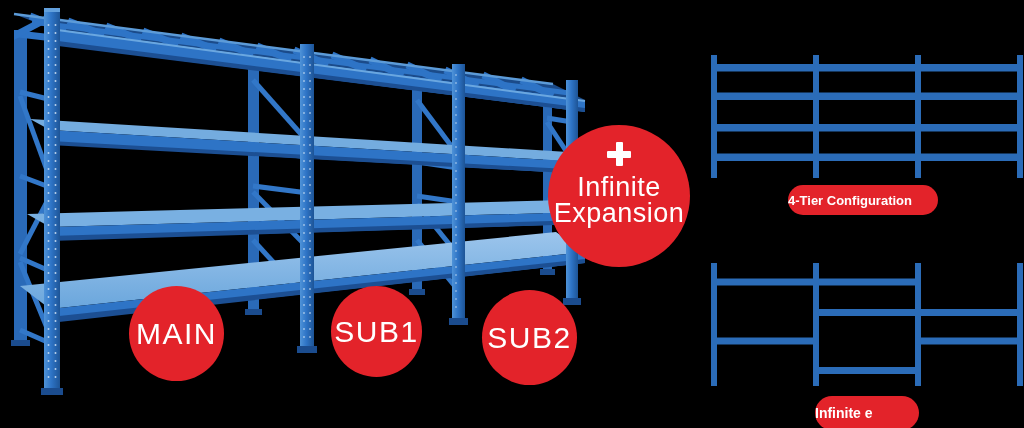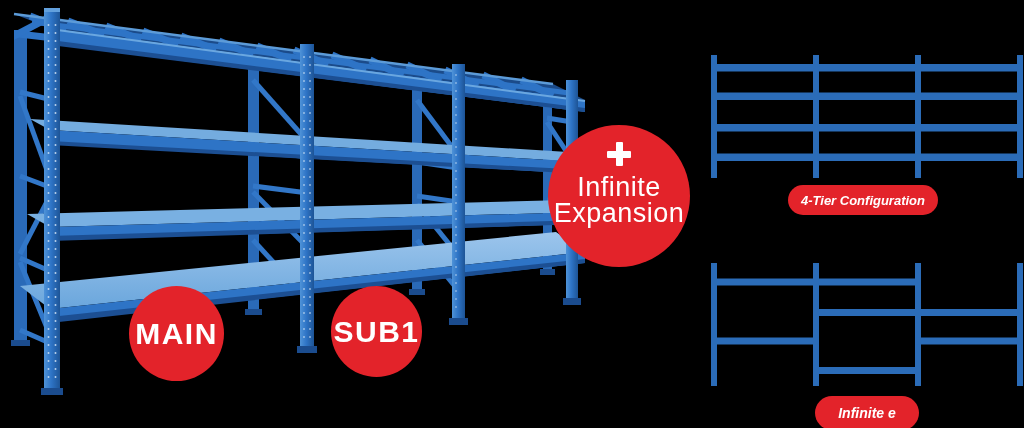--- a/index.html
+++ b/index.html
@@ -4,29 +4,29 @@
 <style>
   html,body{margin:0;padding:0;background:#000;}
   body{width:1024px;height:428px;position:relative;overflow:hidden;
        font-family:"Liberation Sans","DejaVu Sans",sans-serif;}
   .stage{position:absolute;inset:0;width:1024px;height:428px;background:var(--bg,#000);}
   svg{position:absolute;display:block;}
   .dl{fill:var(--diagram-blue,#2b6cb8);}
   .badge-circle{position:absolute;border-radius:50%;background:var(--badge-red,#e3232a);
       color:var(--text-white,#fff);display:flex;align-items:center;justify-content:center;
       text-align:center;}
-  .badge-label{font-size:30px;letter-spacing:1.5px;font-weight:700;}
+  .badge-label{font-size:30px;letter-spacing:1.5px;font-weight:400;}
   .badge-expansion{flex-direction:column;padding-bottom:24px;box-sizing:border-box;}
   .badge-expansion .exp-line{font-size:27px;line-height:26px;letter-spacing:0.5px;}
   .plus-icon{position:relative;width:24px;height:24px;margin-bottom:8px;}
   .plus-icon .bar-h,.plus-icon .bar-v{position:absolute;background:var(--text-white,#fff);border-radius:1px;}
   .plus-icon .bar-h{left:0;top:8.5px;width:24px;height:7px;}
   .plus-icon .bar-v{left:8.5px;top:0;width:7px;height:24px;}
   .pill{position:absolute;background:var(--pill-red,#e3232a);color:var(--text-white,#fff);
-      display:flex;align-items:center;justify-content:center;font-weight:bold;font-style:italic;}
+      display:flex;align-items:center;justify-content:flex-start;font-weight:bold;}
   .pill-4tier{left:788px;top:185px;width:150px;height:30px;border-radius:15px;font-size:13px;}
   .pill-freestyle{left:815px;top:396px;width:104px;height:34px;border-radius:17px;font-size:14px;}
 </style>
 </head>
 <body>
 
 <div class="stage">
 
   <svg style="left:0;top:0" width="614" height="428" viewBox="0 0 614 428">
     <defs>
@@ -146,20 +146,23 @@
   </svg>
 
   <div class="badge-circle" style="left:129px;top:286px;width:95px;height:95px;">
     <span class="badge-label">MAIN</span>
   </div>
 
   <div class="badge-circle" style="left:331px;top:286px;width:91px;height:91px;">
     <span class="badge-label">SUB1</span>
   </div>
 
+  <div class="badge-circle" style="left:482px;top:290px;width:95px;height:95px;">
+    <span class="badge-label">SUB2</span>
+  </div>
 
   <div class="badge-circle badge-expansion" style="left:548px;top:125px;width:142px;height:142px;">
     <span class="plus-icon">
       <span class="bar-h"></span>
         <span class="bar-v"></span>
     </span>
     <span class="exp-line">Infinite</span>
     <span class="exp-line">Expansion</span>
   </div>
 

